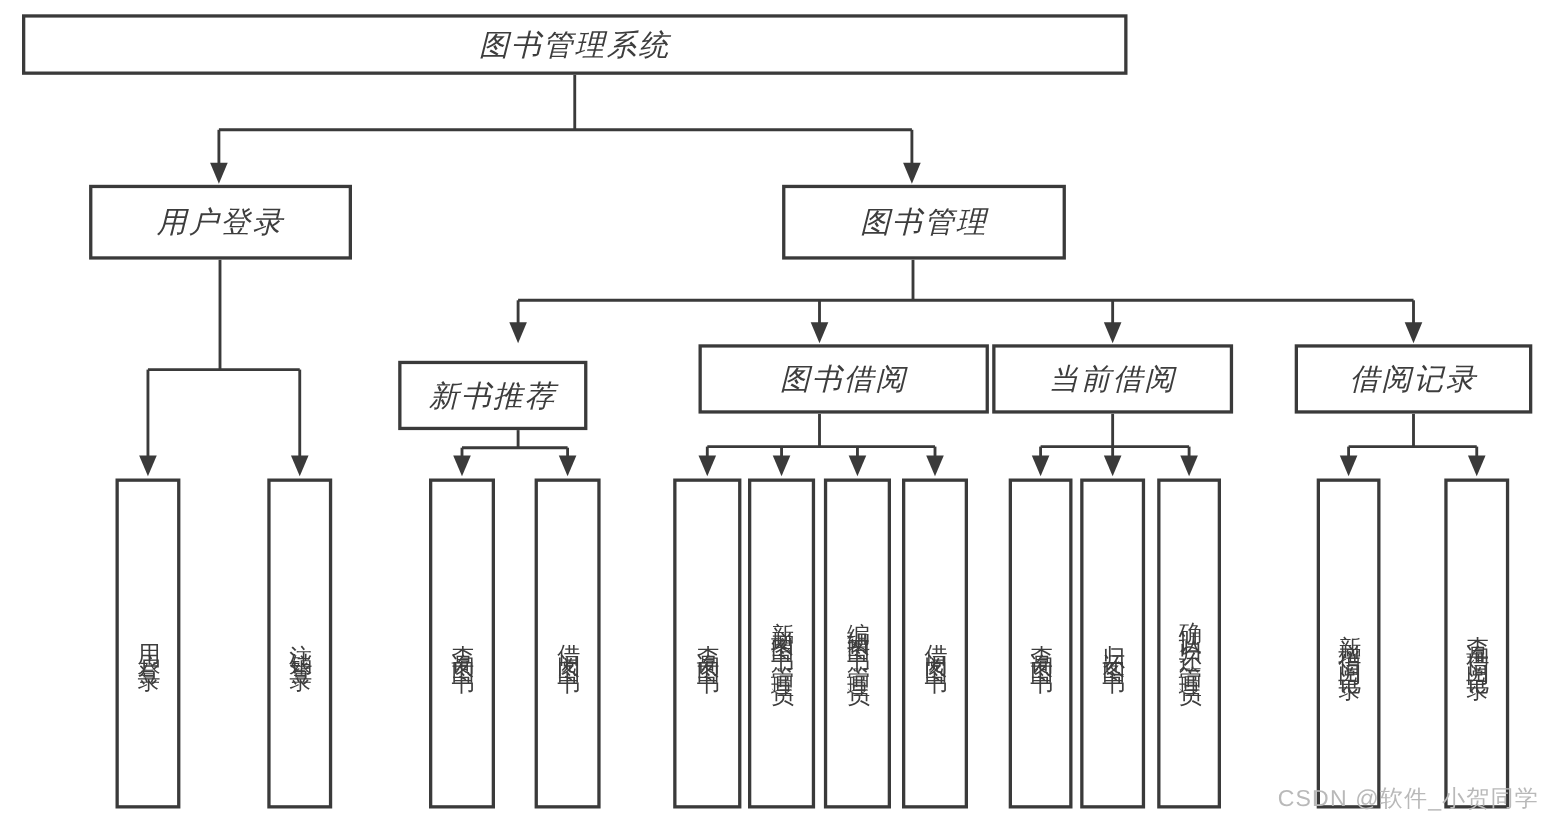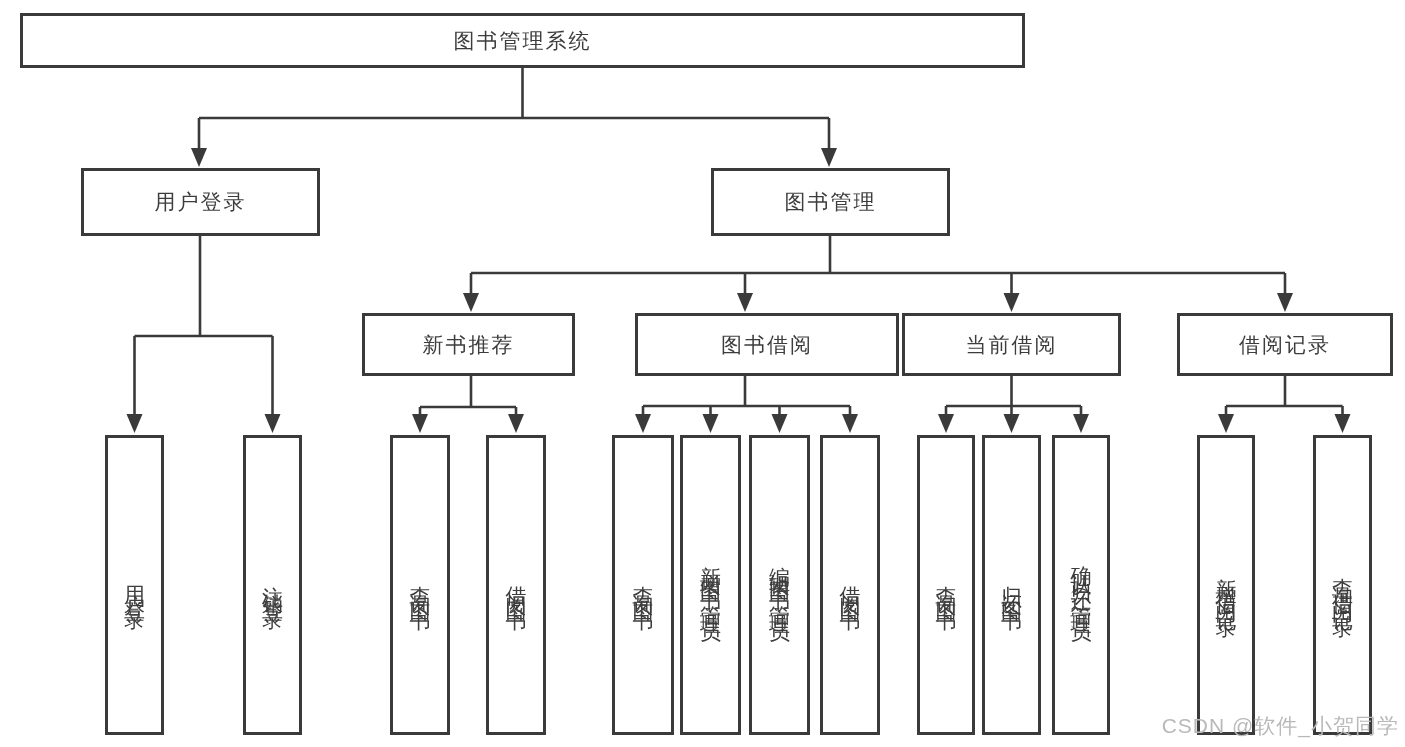--- a/index.html
+++ b/index.html
@@ -33,30 +33,31 @@
     fill: var(--line);
     stroke: none;
   }
   .box {
     position: absolute;
     background: var(--background);
     border: 3px solid var(--line);
     display: flex;
     align-items: center;
     justify-content: center;
-    font-size: 21px;
+    font-size: 27px;
     color: var(--text);
     letter-spacing: 2px;
     text-align: right;
+    font-style: italic;
   }
   .box.root  { left: 20px;  top: 13px;  width: 1005px; height: 55px; }
   .box.l2a   { left: 81px;  top: 168px; width: 239px;  height: 68px; }
-  .box.l2b   { left: 711px; top: 168px; width: 239px;  height: 68px; }
+  .box.l2b   { left: 711px; top: 168px; width: 258px;  height: 68px; }
   .box.l3    { top: 313px; height: 63px; }
-  .box.l3a   { left: 362px;  width: 213px; }
+  .box.l3a   { left: 362px;  width: 172px; margin-top: 15px; }
   .box.l3b   { left: 635px;  width: 264px; }
   .box.l3c   { left: 902px;  width: 219px; }
   .box.l3d   { left: 1177px; width: 216px; }
   .leaf {
     position: absolute;
     top: 435px; height: 300px;
     background: var(--background);
     border: 3px solid var(--line);
     display: flex;
     align-items: center;

